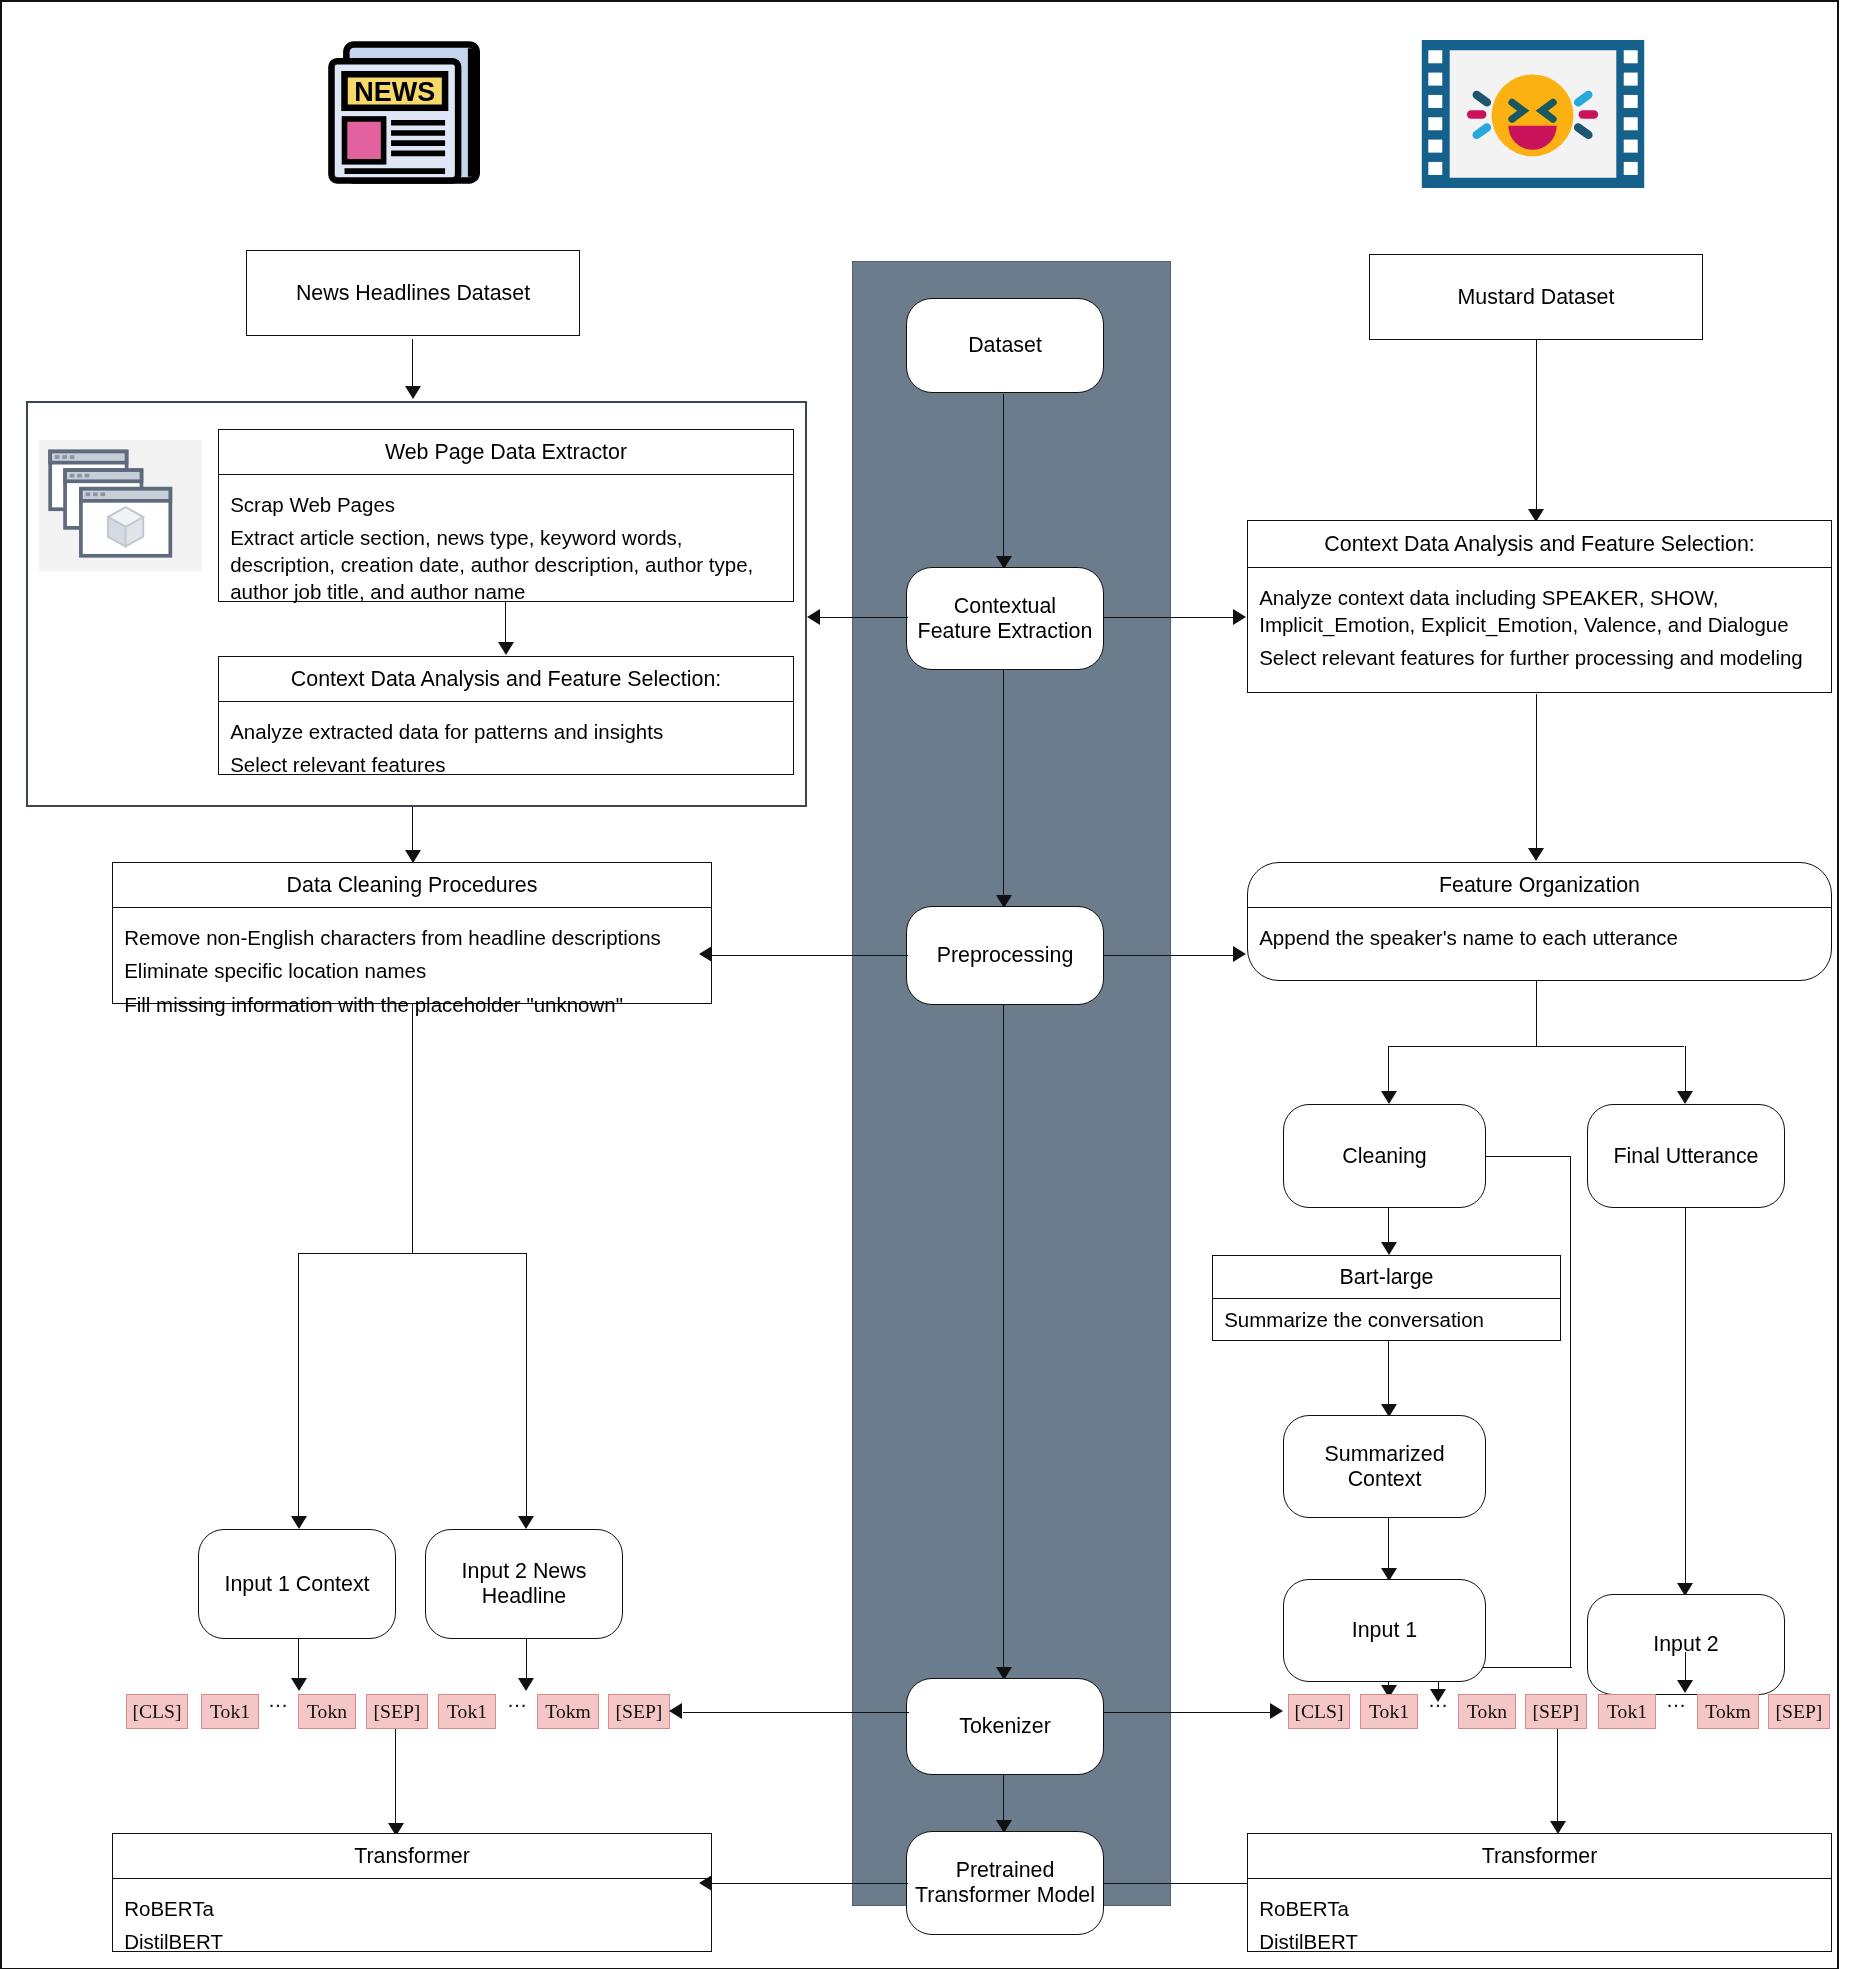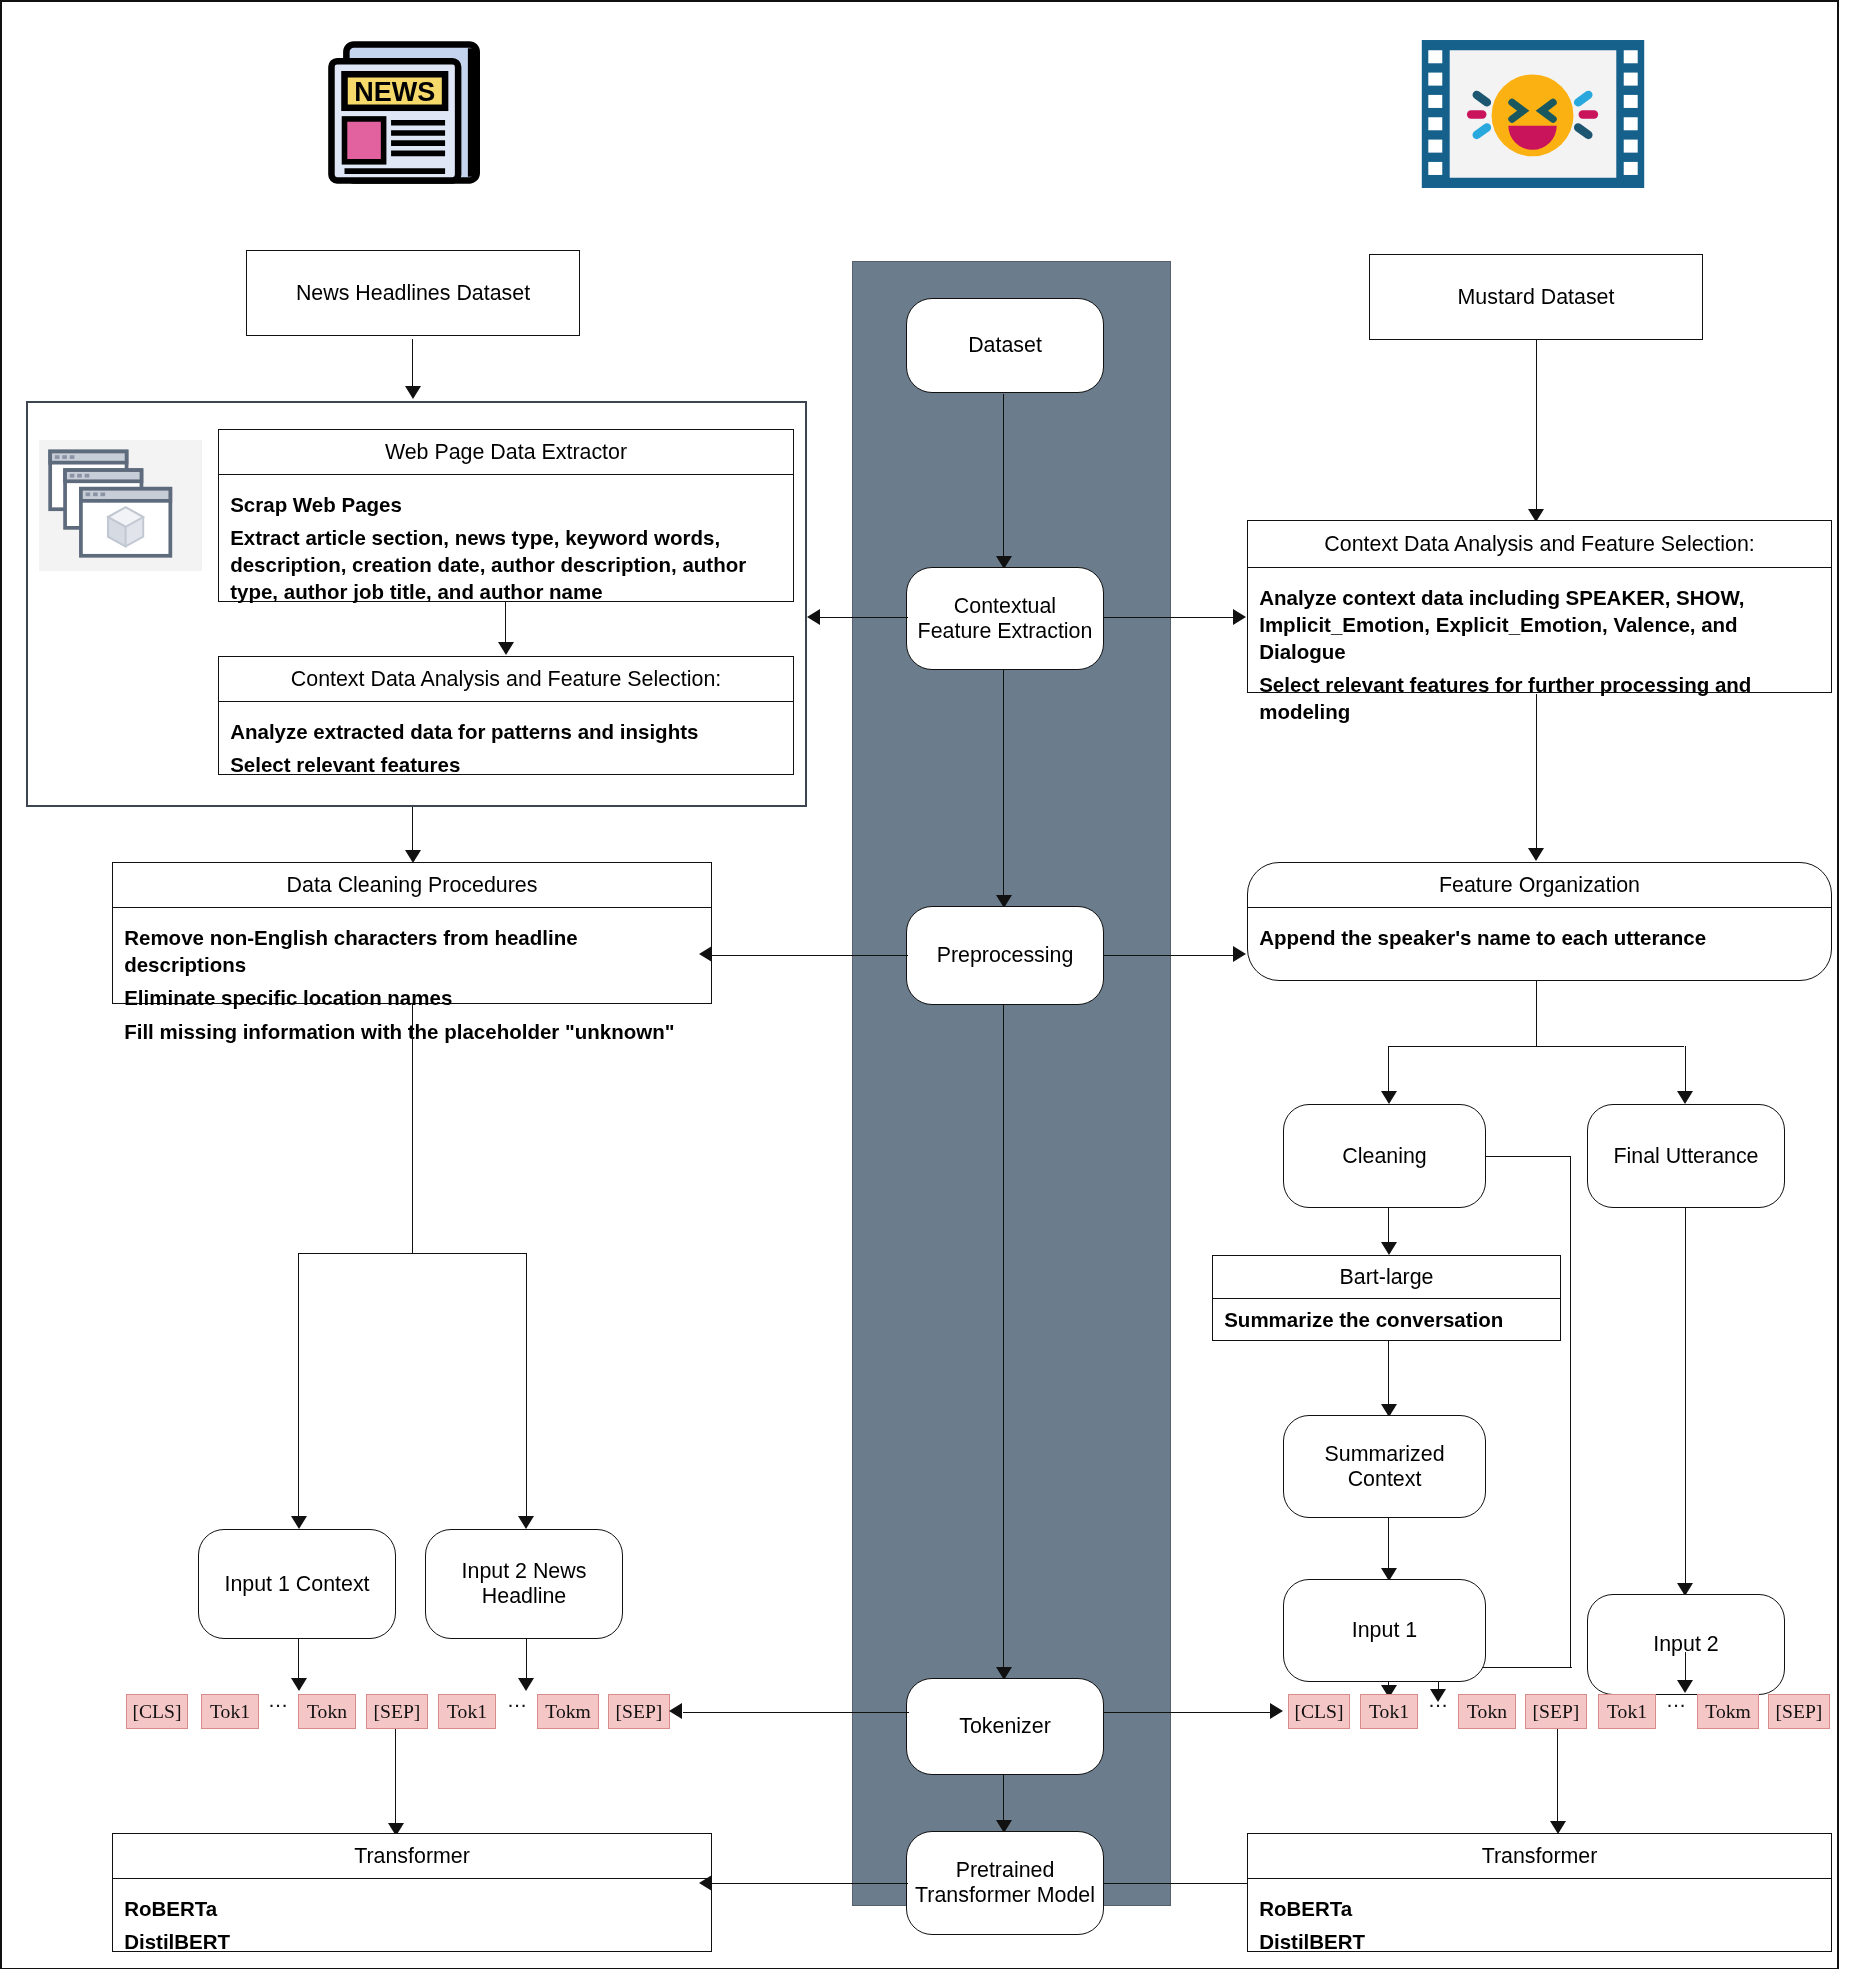--- a/index.html
+++ b/index.html
@@ -6,21 +6,21 @@
   body{font-family:"Liberation Sans", sans-serif;color:#000;}
   #page{position:relative;width:1839px;height:1970px;background:#fff;box-sizing:border-box;border:2.8px solid #111;overflow:hidden;}
 
   
   .node{position:absolute;box-sizing:border-box;background:#fff;border:1.9px solid #111;}
   .rect{border-radius:0;}
   .round{border-radius:26px;border-width:1.9px;}
   .node .ctr{display:flex;align-items:center;justify-content:center;text-align:center;width:100%;height:100%;padding:3.7px 7.5px;box-sizing:border-box;}
   .title{display:flex;align-items:center;justify-content:center;text-align:center;box-sizing:border-box;width:100%;border-bottom:1.9px solid #111;}
   .body{box-sizing:border-box;width:100%;padding:9.3px 11.2px 9.3px 11.2px;}
-  .body .ln{display:block;margin:6.5px 0;line-height:1.32;font-weight:bold;}
+  .body .ln{display:block;margin:6.5px 0;line-height:1.32;}
 
   .fs22{font-size:20.5px;}
   .fs23{font-size:21.4px;}
 
   
   #gray-band{position:absolute;left:850px;top:259px;width:317px;height:1643px;background:#6b7c8d;border:0.9px solid #55606c;}
 
   
   #left-group{position:absolute;left:24px;top:399px;width:781px;height:406px;border:2.8px solid #3d4550;background:#fff;box-sizing:border-box;}
 

